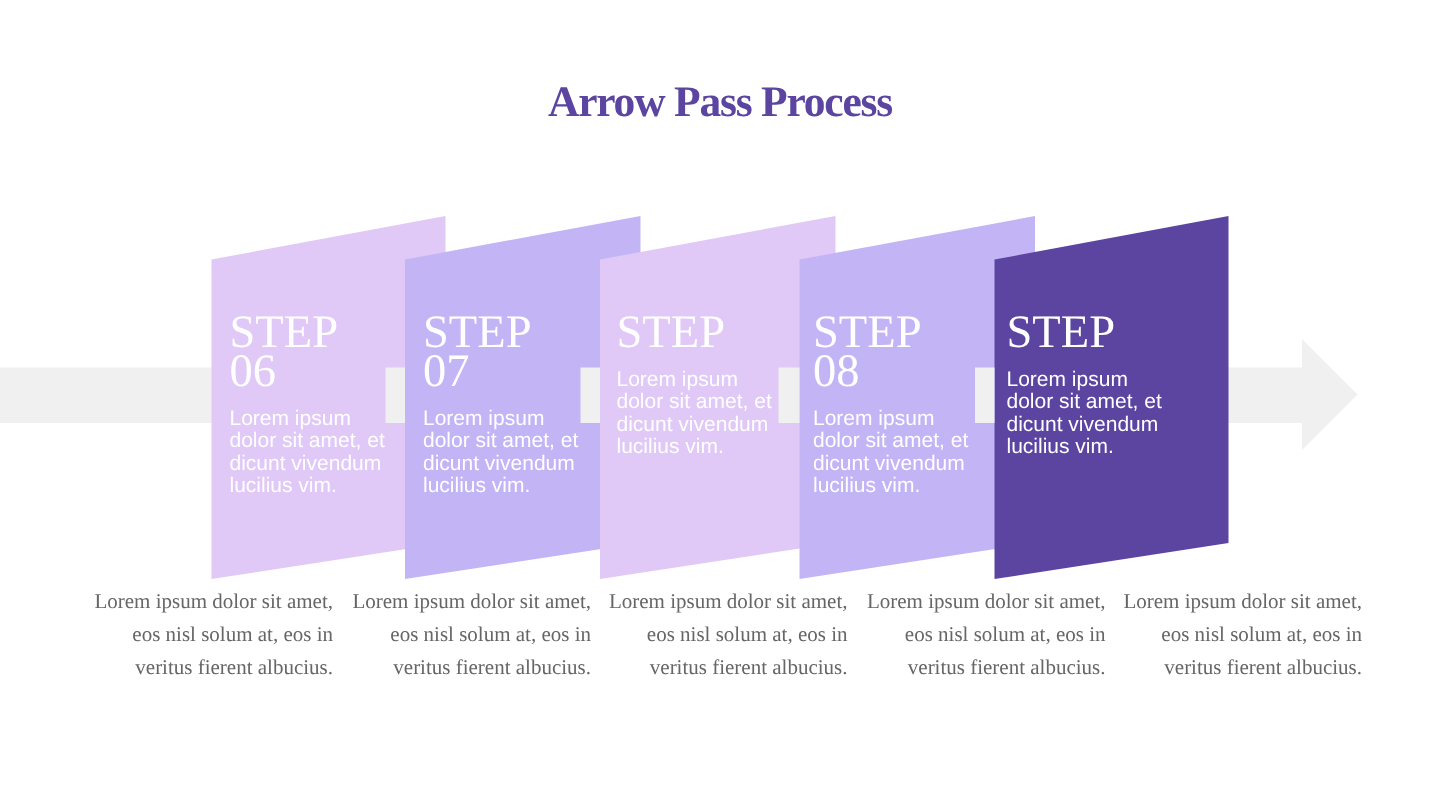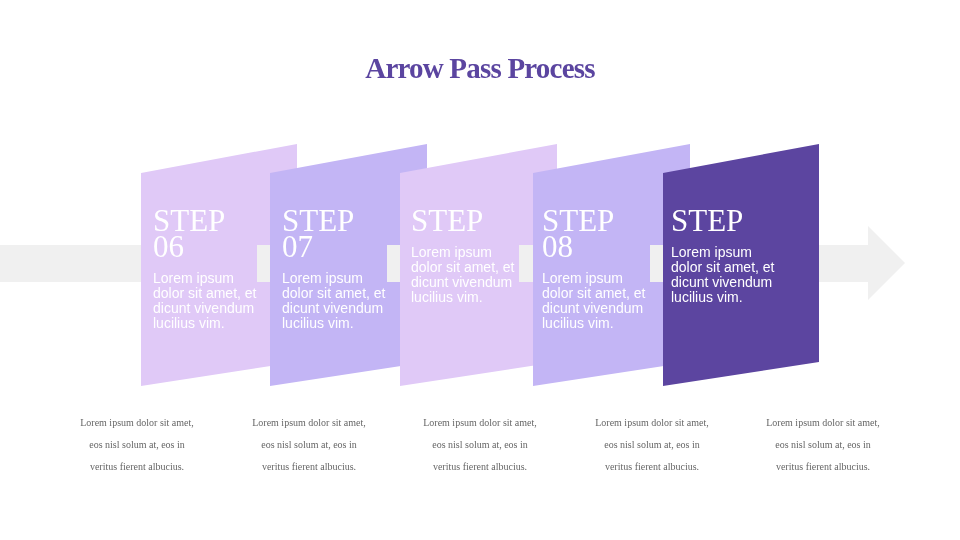--- a/index.html
+++ b/index.html
@@ -3,22 +3,22 @@
 <meta charset="utf-8">
 <style>
   html, body { margin:0; padding:0; background:#ffffff; }
   body { width:960px; height:540px; position:relative; overflow:hidden; font-family:"Liberation Sans", sans-serif; }
   .title { position:absolute; top:52px; left:0; width:960px; text-align:center;
     font-family:"Liberation Serif", serif; font-weight:bold; font-size:29px; letter-spacing:-0.8px; color:#5b45a0; }
   svg.bg { position:absolute; left:0; top:0; }
   .card-text { position:absolute; color:#ffffff; }
   .step-label { font-family:"Liberation Serif", serif; font-size:31px; line-height:26px; }
   .step-desc { font-family:"Liberation Sans", sans-serif; font-size:14px; line-height:15px; margin-top:11px; width:110px; }
-  .caption { position:absolute; top:412px; width:170px; text-align:center;
-    font-family:"Liberation Serif", serif; font-size:10px; line-height:22px; color:#666666; }
+  .caption { position:absolute; top:391px; width:170px; text-align:right;
+    font-family:"Liberation Serif", serif; font-size:14px; line-height:22px; color:#666666; }
 </style>
 </head>
 <body>
 
 <div class="title">Arrow Pass Process</div>
 
 <svg class="bg" width="960" height="540" viewBox="0 0 960 540">
 
   <g>
     <rect x="0" y="245" width="870" height="37" fill="#f0f0f0"></rect>

